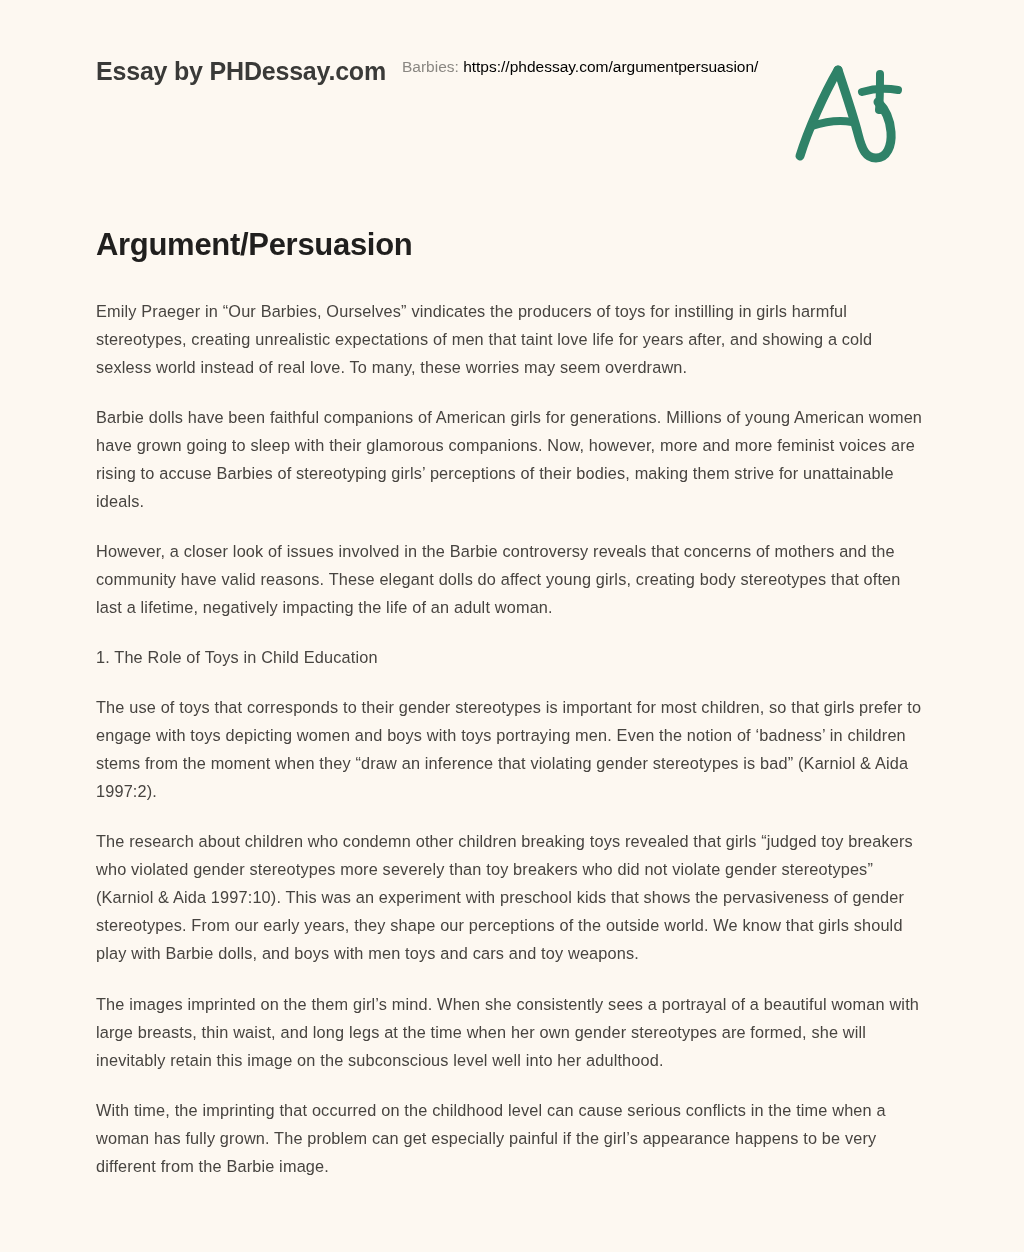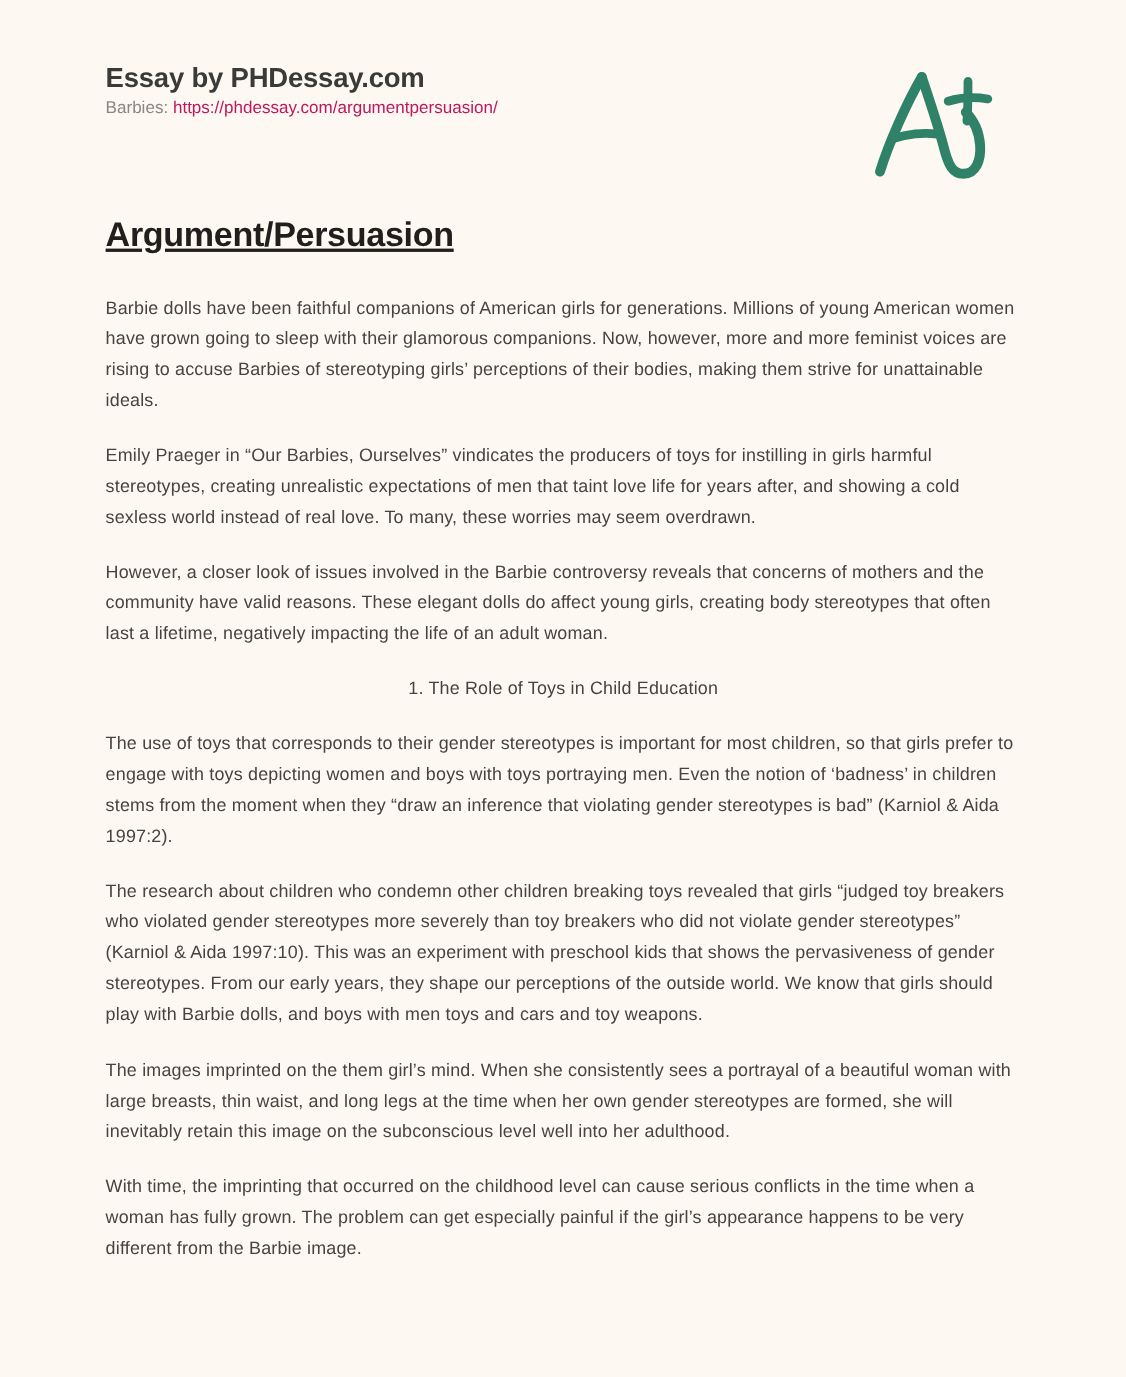--- a/index.html
+++ b/index.html
@@ -28,39 +28,38 @@
   
   .header {
     position: relative;
     padding: 58px 64px 0 96px;
     display: flex;
     align-items: flex-start;
     justify-content: space-between;
   }
   .header-left {
     display: flex;
-    flex-direction: column;
-    gap: 4px;
+    gap: 16px;
   }
   .brand-line {
     font-size: 25px;
     font-weight: bold;
     letter-spacing: -0.2px;
     color: #3a3a38;
     line-height: 1.1;
     white-space: nowrap;
   }
   .source-line {
     font-size: 15.5px;
     color: #8a8782;
     line-height: 1.2;
     white-space: nowrap;
   }
   .source-url {
-    color: #be185d;
+    color: #000000;
     text-decoration: none;
     text-align: center;
   }
 
   
   .logo {
     margin-right: 52px;
     margin-top: 2px;
     width: 120px;
     height: 106px;
@@ -69,38 +68,36 @@
 
   
   .article {
     padding: 0 96px 0 96px;
   }
   .article-title {
     font-size: 31px;
     font-weight: bold;
     color: #201f1e;
     letter-spacing: -0.3px;
-    margin: 29px 0 0 0;
+    margin: 60px 0 0 0;
     line-height: 1.2;
-    text-decoration: underline;
   }
   .article-body {
     margin-top: 34px;
   }
   .para {
     font-size: 16.3px;
     line-height: 1.72;
     color: #474440;
     margin: 0 0 22px 0;
     max-width: 842px;
     letter-spacing: 0.01em;
   }
   .para.section-heading {
     margin-bottom: 22px;
-    text-align: center;
   }
   .para:last-child { margin-bottom: 0; }
 </style>
 </head>
 <body>
 
 <div class="page">
 
   <div class="header">
 
@@ -126,22 +123,22 @@
         <path d="M92 14 C 92 26, 92 40, 91 50" stroke-width="8"></path>
       </g>
     </svg>
 
   </div>
 
   <div class="article">
     <h1 class="article-title">Argument/Persuasion</h1>
 
     <div class="article-body">
+      <p class="para">Emily Praeger in “Our Barbies, Ourselves” vindicates the producers of toys for instilling in girls harmful stereotypes, creating unrealistic expectations of men that taint love life for years after, and showing a cold sexless world instead of real love. To many, these worries may seem overdrawn.</p>
       <p class="para">Barbie dolls have been faithful companions of American girls for generations. Millions of young American women have grown going to sleep with their glamorous companions. Now, however, more and more feminist voices are rising to accuse Barbies of stereotyping girls’ perceptions of their bodies, making them strive for unattainable ideals.</p>
-      <p class="para">Emily Praeger in “Our Barbies, Ourselves” vindicates the producers of toys for instilling in girls harmful stereotypes, creating unrealistic expectations of men that taint love life for years after, and showing a cold sexless world instead of real love. To many, these worries may seem overdrawn.</p>
       <p class="para">However, a closer look of issues involved in the Barbie controversy reveals that concerns of mothers and the community have valid reasons. These elegant dolls do affect young girls, creating body stereotypes that often last a lifetime, negatively impacting the life of an adult woman.</p>
       <p class="para section-heading">1. The Role of Toys in Child Education</p>
       <p class="para">The use of toys that corresponds to their gender stereotypes is important for most children, so that girls prefer to engage with toys depicting women and boys with toys portraying men. Even the notion of ‘badness’ in children stems from the moment when they “draw an inference that violating gender stereotypes is bad” (Karniol &amp; Aida 1997:2).</p>
       <p class="para">The research about children who condemn other children breaking toys revealed that girls “judged toy breakers who violated gender stereotypes more severely than toy breakers who did not violate gender stereotypes” (Karniol &amp; Aida 1997:10). This was an experiment with preschool kids that shows the pervasiveness of gender stereotypes. From our early years, they shape our perceptions of the outside world. We know that girls should play with Barbie dolls, and boys with men toys and cars and toy weapons.</p>
       <p class="para">The images imprinted on the them girl’s mind. When she consistently sees a portrayal of a beautiful woman with large breasts, thin waist, and long legs at the time when her own gender stereotypes are formed, she will inevitably retain this image on the subconscious level well into her adulthood.</p>
       <p class="para">With time, the imprinting that occurred on the childhood level can cause serious conflicts in the time when a woman has fully grown. The problem can get especially painful if the girl’s appearance happens to be very different from the Barbie image.</p>
 
     </div>
   </div>
 

